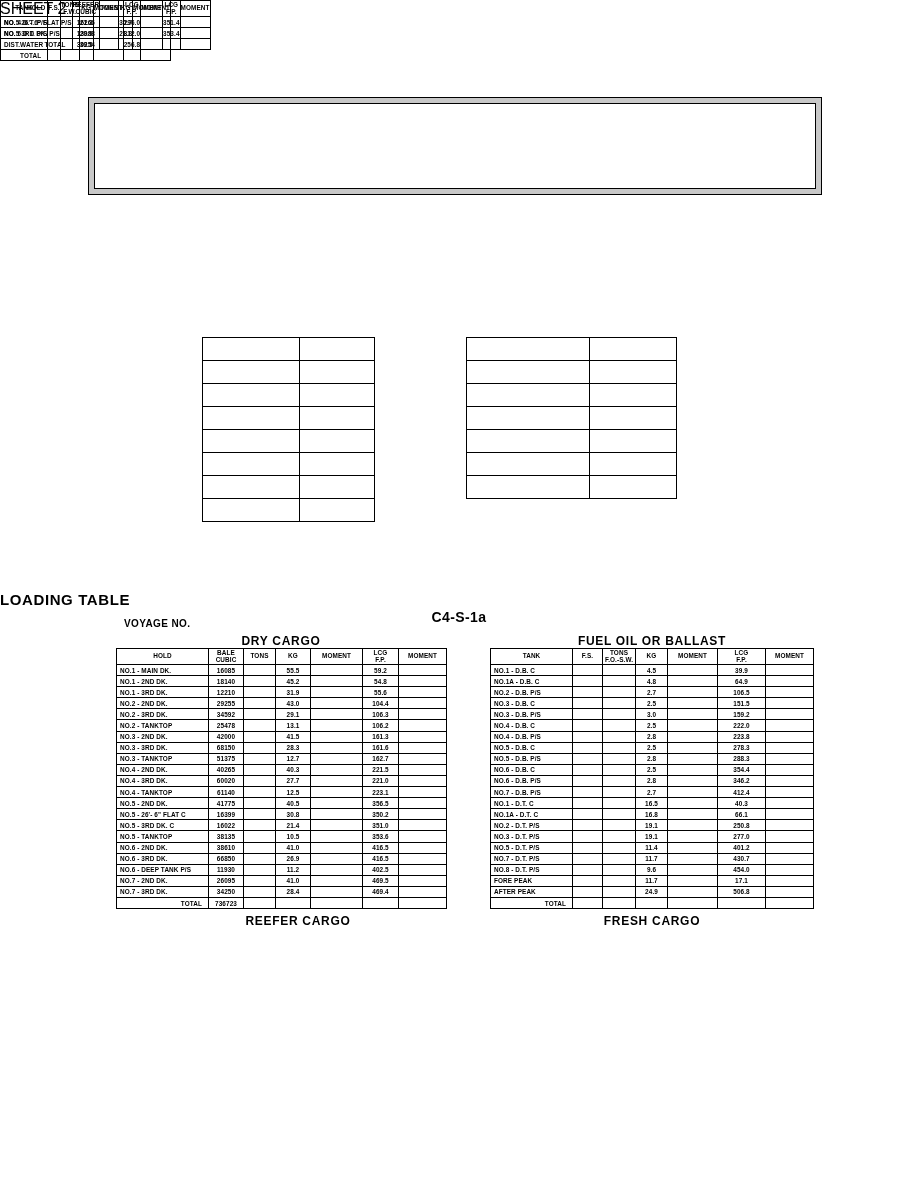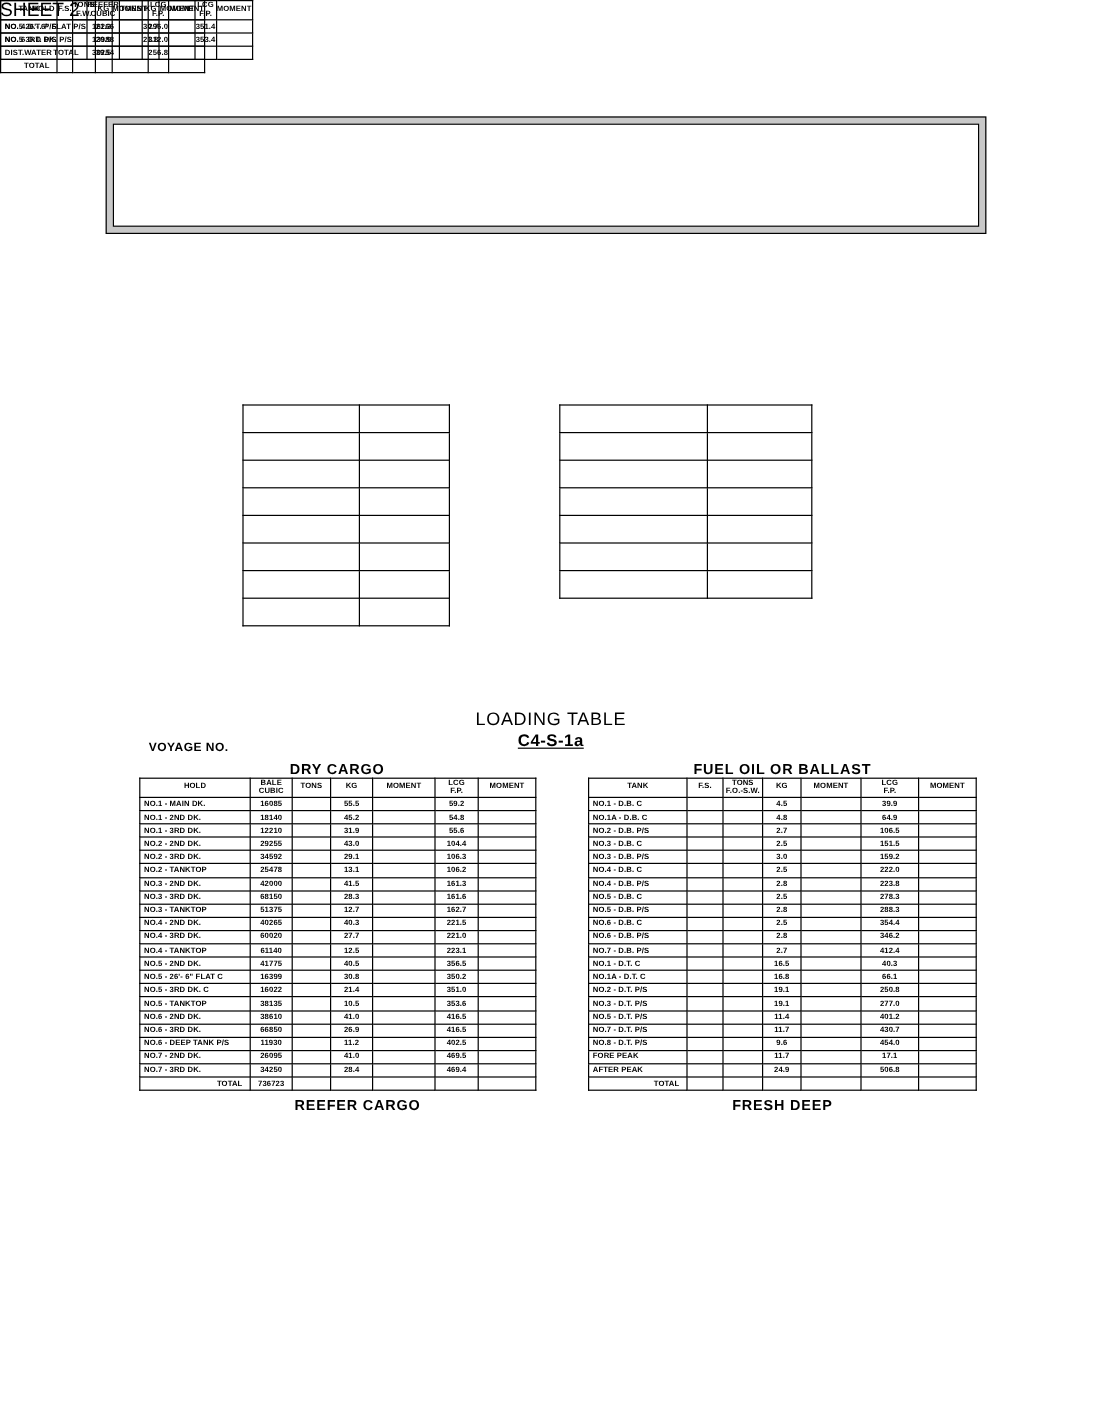--- a/index.html
+++ b/index.html
@@ -53,35 +53,33 @@
   #blank-table-right { left: 466px; top: 337px; width: 208px; }
   #blank-table-right td.c1 { width: 122px; }
   #blank-table-right td.c2 { width: 86px; }
 
   
   .loading-title {
     position: absolute;
     left: 0;
     top: 591px;
     width: 918px;
-    text-align: center;
     font-size: 15px;
-    font-weight: normal;
+    font-weight: bold;
     letter-spacing: 0.6px;
   }
   .loading-subtitle {
     position: absolute;
     left: 0;
     top: 609px;
     width: 918px;
     text-align: center;
     font-size: 14px;
     font-weight: bold;
     letter-spacing: 0.4px;
-    text-decoration: underline;
   }
   .voyage-no {
     position: absolute;
     left: 124px;
     top: 618px;
     font-size: 10px;
     font-weight: bold;
     letter-spacing: 0.4px;
   }
 
@@ -767,21 +765,21 @@
         <td class="num">30254</td>
         <td class="num"></td>
         <td class="num"></td>
         <td class="num"></td>
         <td class="num"></td>
         <td class="num"></td>
       </tr>
     </tbody>
 </table>
 
-<div class="section-caption" id="caption-fresh-water">FRESH DEEP</div>
+<div class="section-caption" id="caption-fresh-water">FRESH CARGO</div>
 <table class="data-table" id="table-fresh-water">
   <colgroup>
     <col class="c-tank">
       <col class="c-fs">
       <col class="c-tons">
       <col class="c-kg">
       <col class="c-mom1">
       <col class="c-lcg">
       <col class="c-mom2">
   </colgroup>

